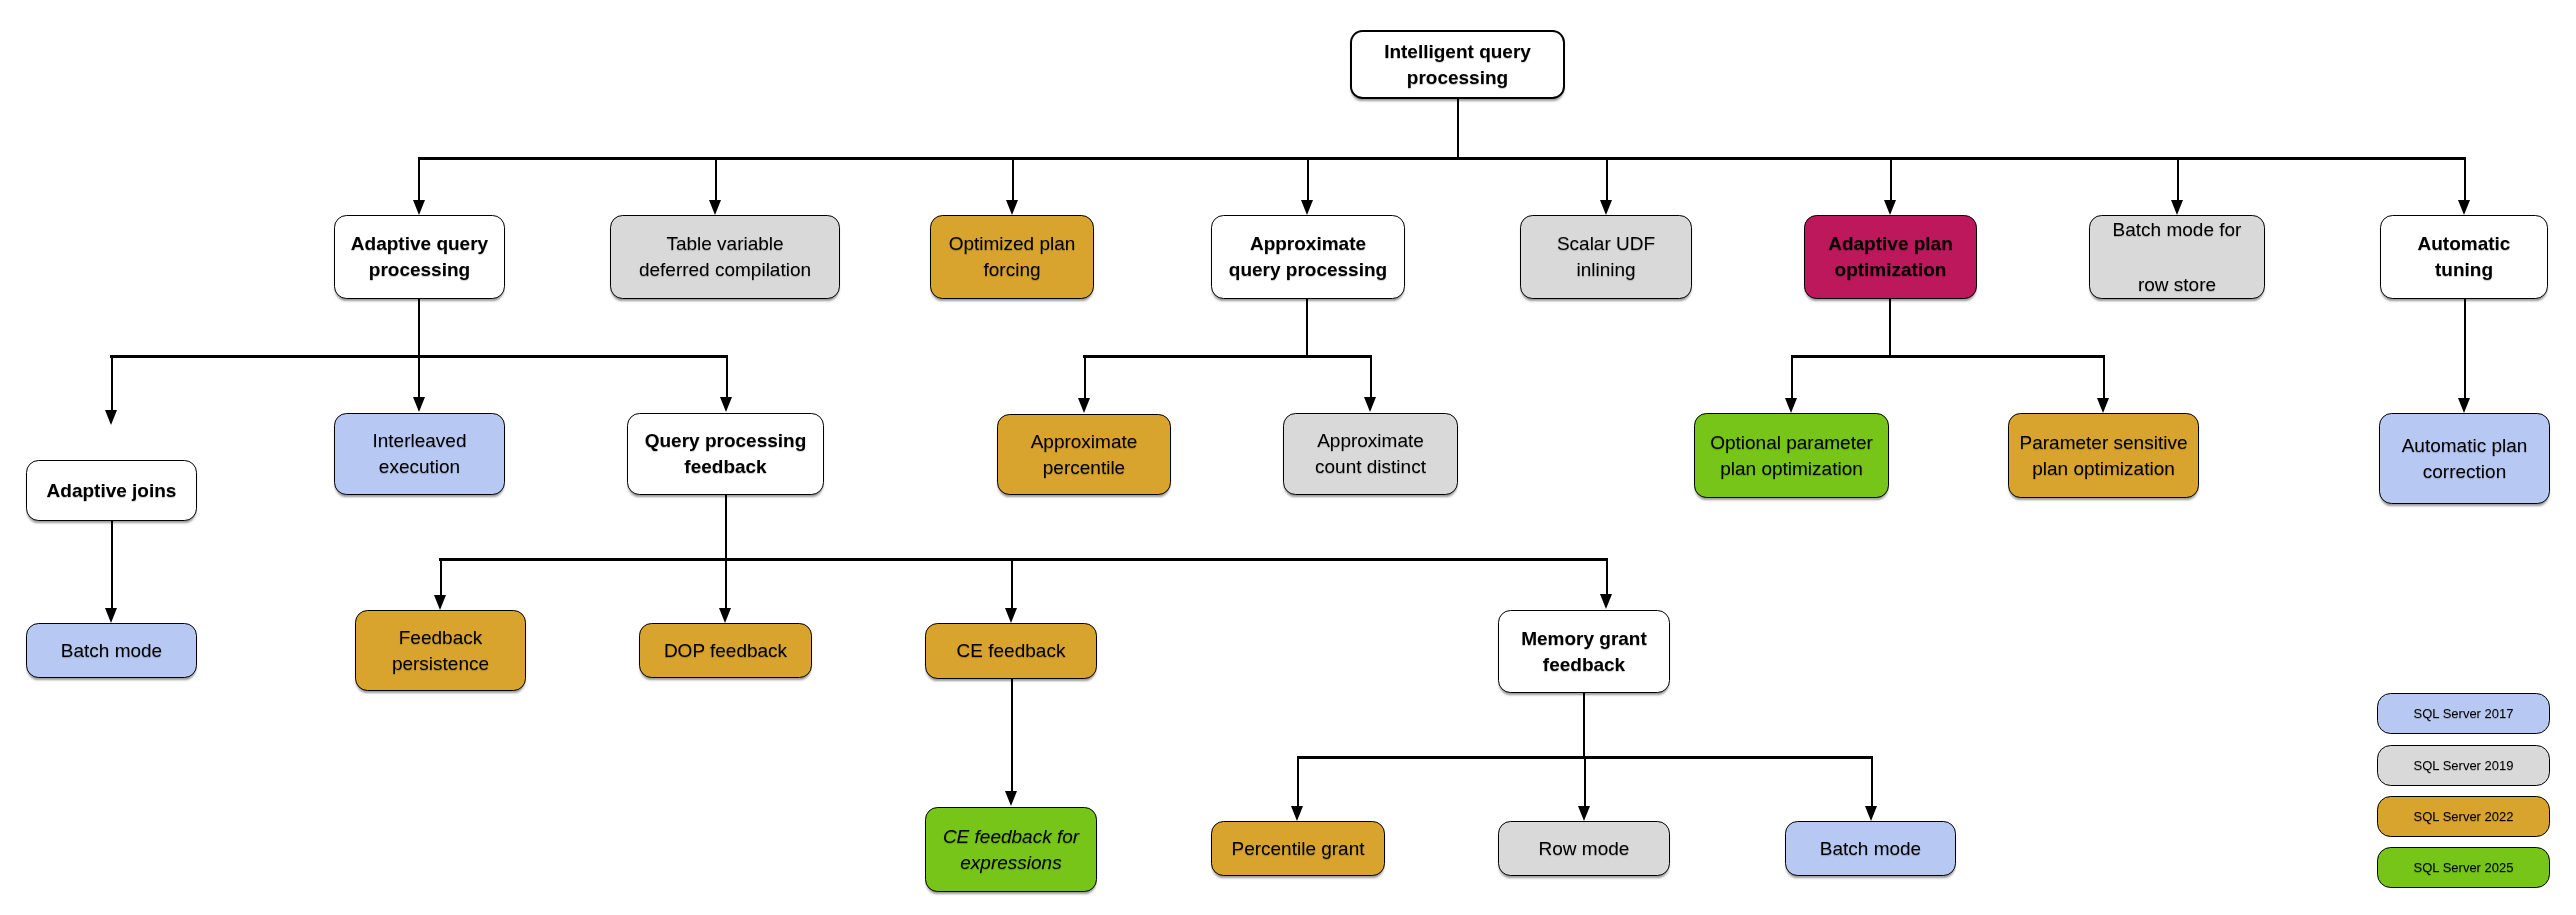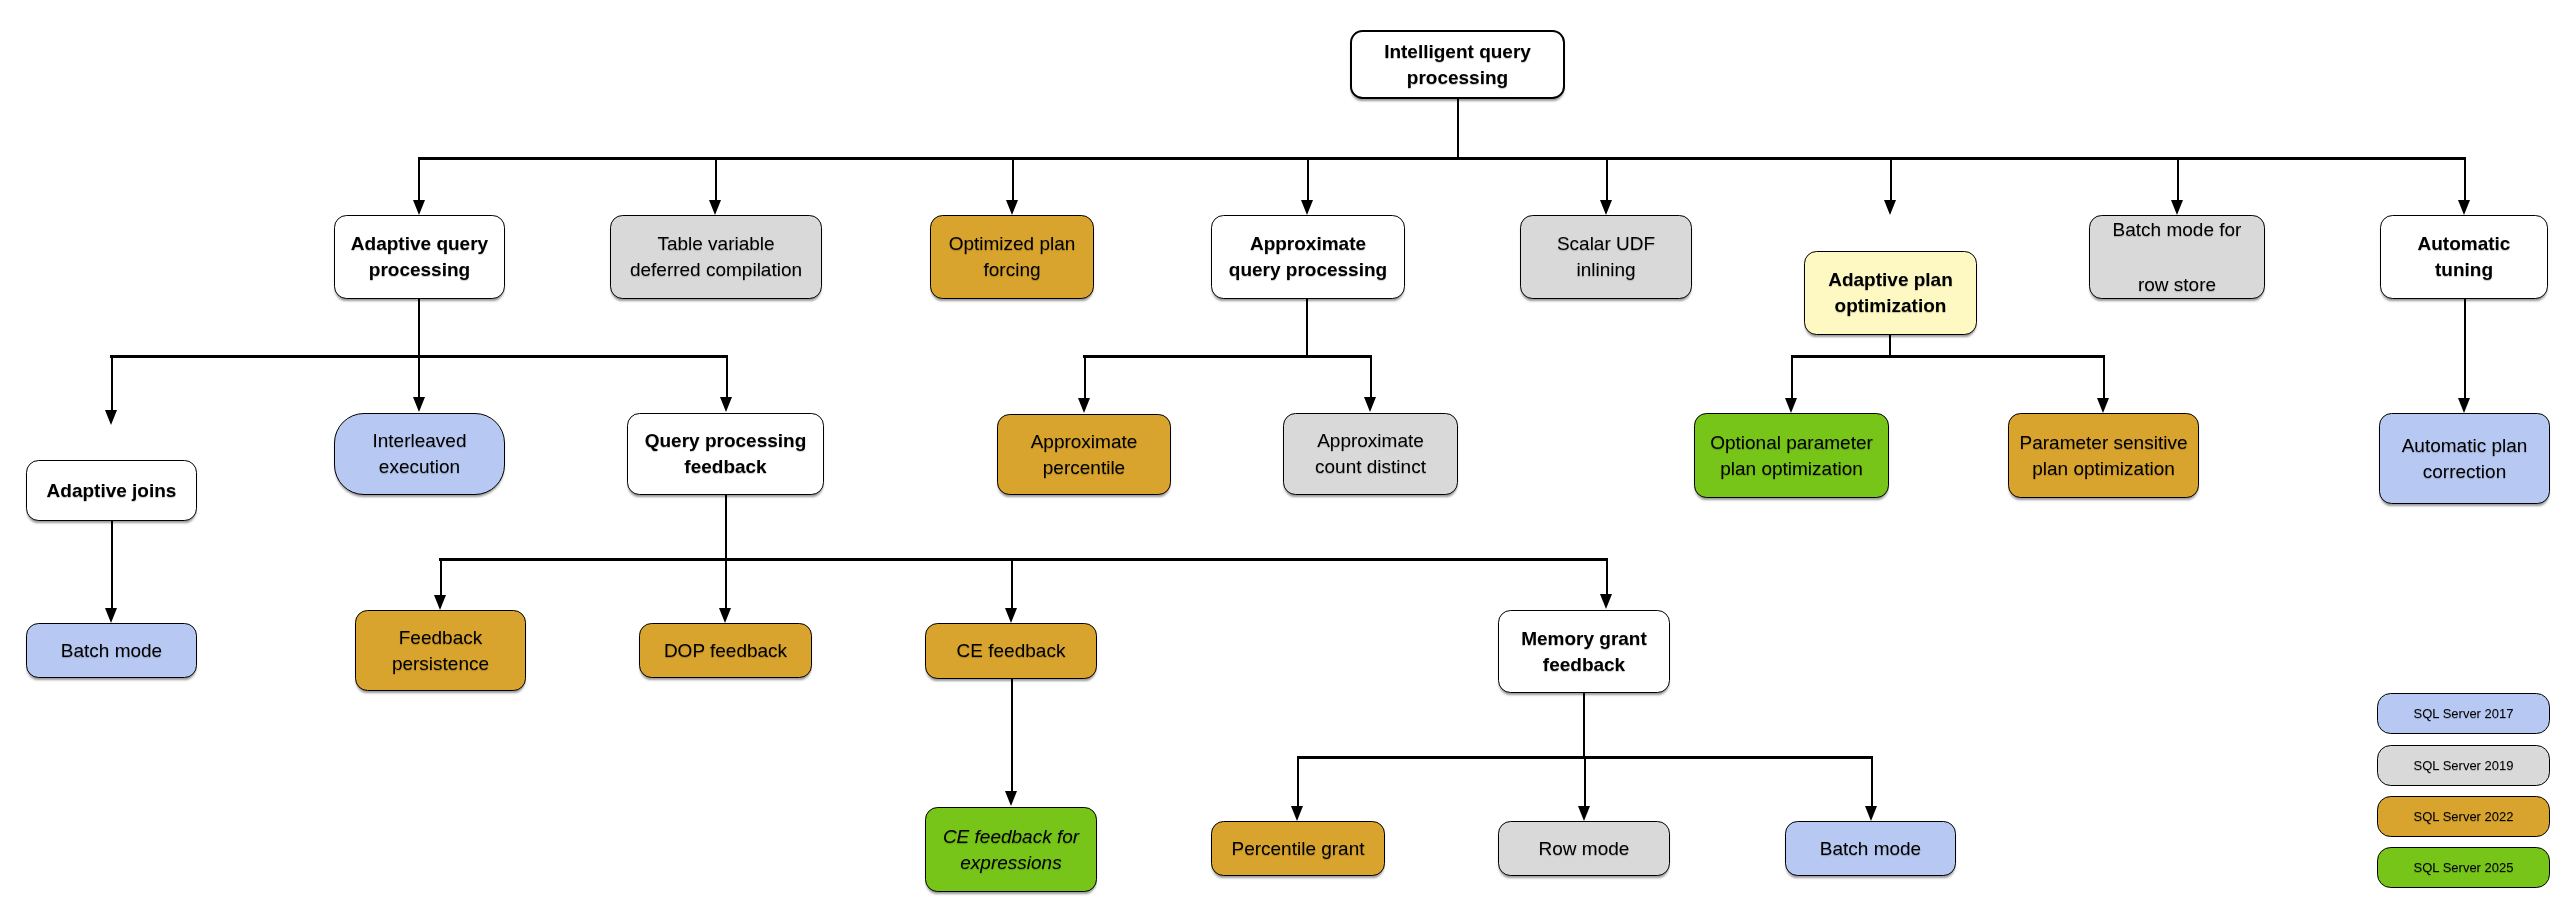--- a/index.html
+++ b/index.html
@@ -123,52 +123,52 @@
     </div>
   <div id="node-layer">
       <div class="node bold root" style="left: 1350px; top: 30px; width: 215px; height: 69px; background: rgb(255, 255, 255);">
         <span class="line">Intelligent query</span>
         <span class="line">processing</span>
       </div>
       <div class="node bold" style="left: 334px; top: 215px; width: 171px; height: 84px; background: rgb(255, 255, 255);">
         <span class="line">Adaptive query</span>
         <span class="line">processing</span>
       </div>
-      <div class="node" style="left: 610px; top: 215px; width: 212px; height: 84px; background: rgb(217, 217, 217);">
+      <div class="node" style="left: 610px; top: 215px; width: 230px; height: 84px; background: rgb(217, 217, 217);">
         <span class="line">Table variable</span>
         <span class="line">deferred compilation</span>
       </div>
       <div class="node" style="left: 930px; top: 215px; width: 164px; height: 84px; background: rgb(216, 164, 45);">
         <span class="line">Optimized plan</span>
         <span class="line">forcing</span>
       </div>
       <div class="node bold" style="left: 1211px; top: 215px; width: 194px; height: 84px; background: rgb(255, 255, 255);">
         <span class="line">Approximate</span>
         <span class="line">query processing</span>
       </div>
       <div class="node" style="left: 1520px; top: 215px; width: 172px; height: 84px; background: rgb(217, 217, 217);">
         <span class="line">Scalar UDF</span>
         <span class="line">inlining</span>
       </div>
-      <div class="node bold" style="left: 1804px; top: 215px; width: 173px; height: 84px; background: #fef9c3; margin-top: 36px;">
+      <div class="node bold" style="left: 1804px; top: 215px; width: 173px; height: 84px; background: #be185d;">
         <span class="line">Adaptive plan</span>
         <span class="line">optimization</span>
       </div>
       <div class="node" style="left: 2089px; top: 215px; width: 176px; height: 84px; background: rgb(217, 217, 217); gap: 29px;">
         <span class="line">Batch mode for</span>
         <span class="line">row store</span>
       </div>
       <div class="node bold" style="left: 2380px; top: 215px; width: 168px; height: 84px; background: rgb(255, 255, 255);">
         <span class="line">Automatic</span>
         <span class="line">tuning</span>
       </div>
       <div class="node bold" style="left: 26px; top: 425px; width: 171px; height: 61px; background: rgb(255, 255, 255); margin-top: 35px;">
         <span class="line">Adaptive joins</span>
       </div>
-      <div class="node" style="left: 334px; top: 413px; width: 171px; height: 82px; background: rgb(183, 201, 242); border-radius: 30px;">
+      <div class="node" style="left: 334px; top: 413px; width: 171px; height: 82px; background: rgb(183, 201, 242);">
         <span class="line">Interleaved</span>
         <span class="line">execution</span>
       </div>
       <div class="node bold" style="left: 627px; top: 413px; width: 197px; height: 82px; background: rgb(255, 255, 255);">
         <span class="line">Query processing</span>
         <span class="line">feedback</span>
       </div>
       <div class="node" style="left: 997px; top: 414px; width: 174px; height: 81px; background: rgb(216, 164, 45);">
         <span class="line">Approximate</span>
         <span class="line">percentile</span>

